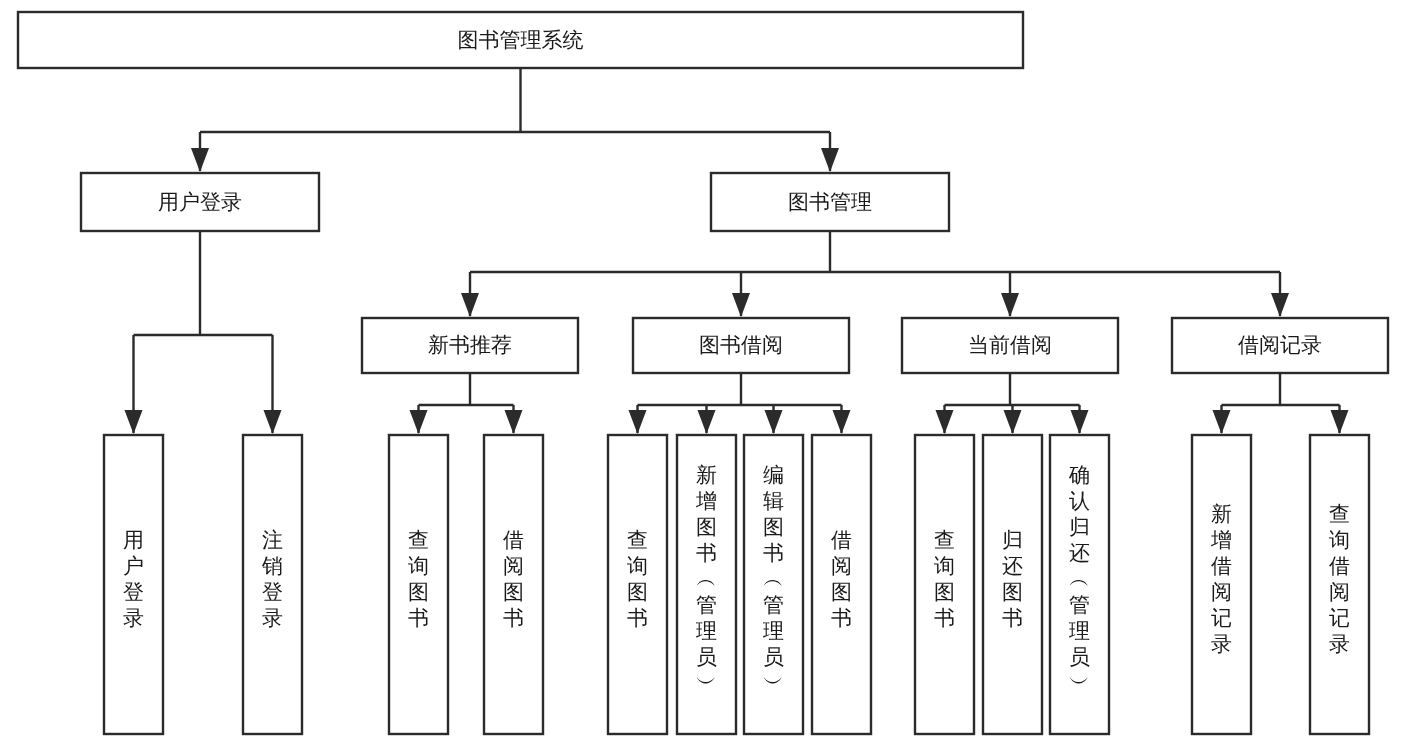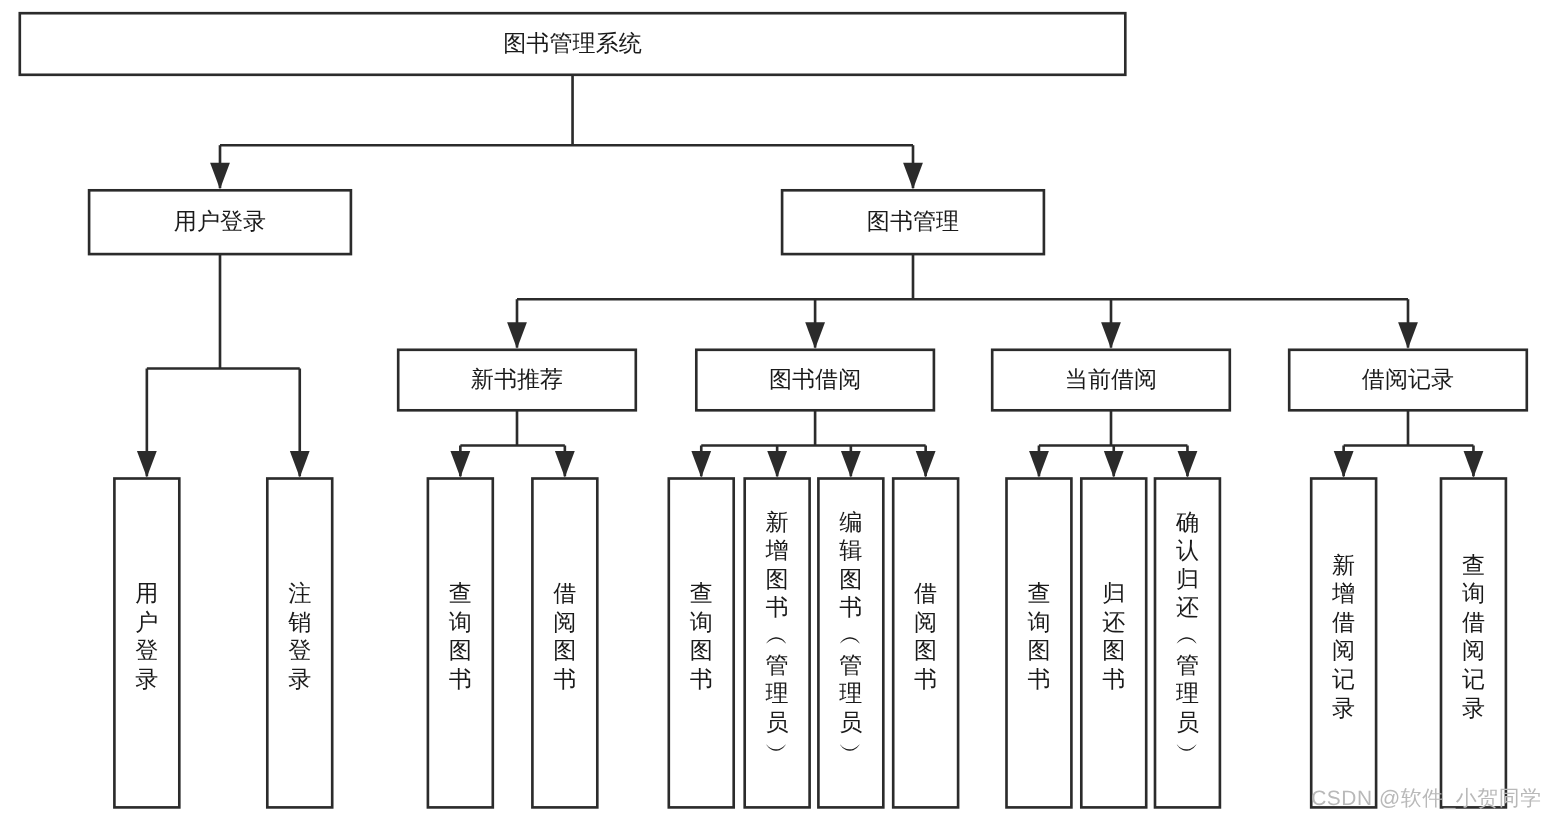--- a/index.html
+++ b/index.html
@@ -200,14 +200,13 @@
         <g>
           <rect x="1192" y="435" width="59" height="299" class="node-box"></rect>
           <text x="1221.5" class="node-label-v"><tspan x="1221.5" y="520.5">新</tspan><tspan x="1221.5" y="546.5">增</tspan><tspan x="1221.5" y="572.5">借</tspan><tspan x="1221.5" y="598.5">阅</tspan><tspan x="1221.5" y="624.5">记</tspan><tspan x="1221.5" y="650.5">录</tspan></text>
         </g>
         <g>
           <rect x="1310" y="435" width="59" height="299" class="node-box"></rect>
           <text x="1339.5" class="node-label-v"><tspan x="1339.5" y="520.5">查</tspan><tspan x="1339.5" y="546.5">询</tspan><tspan x="1339.5" y="572.5">借</tspan><tspan x="1339.5" y="598.5">阅</tspan><tspan x="1339.5" y="624.5">记</tspan><tspan x="1339.5" y="650.5">录</tspan></text>
         </g>
       </g>
   </svg>
-  <div class="watermark-text" style="left: 1192px; top: 713px;">CSDN @软件_小贺同学</div>
 </div>
 
 </body></html>

